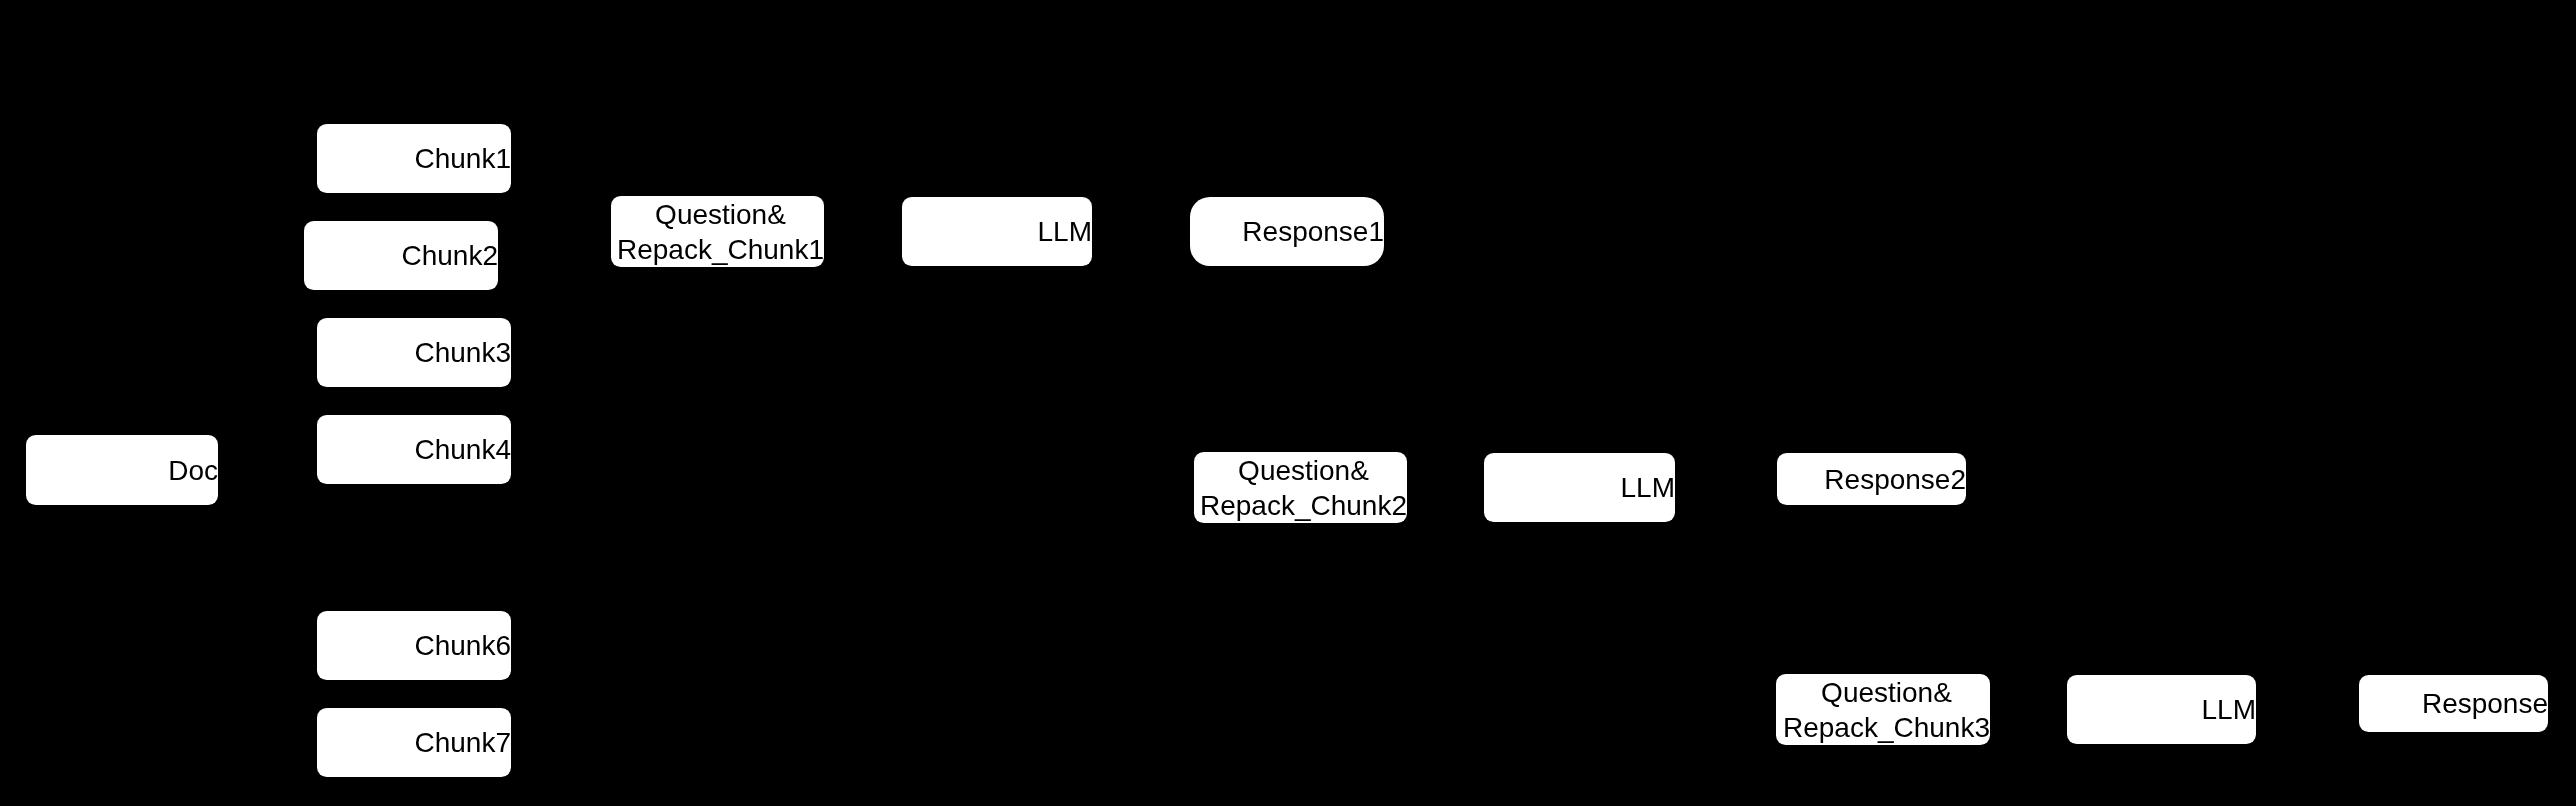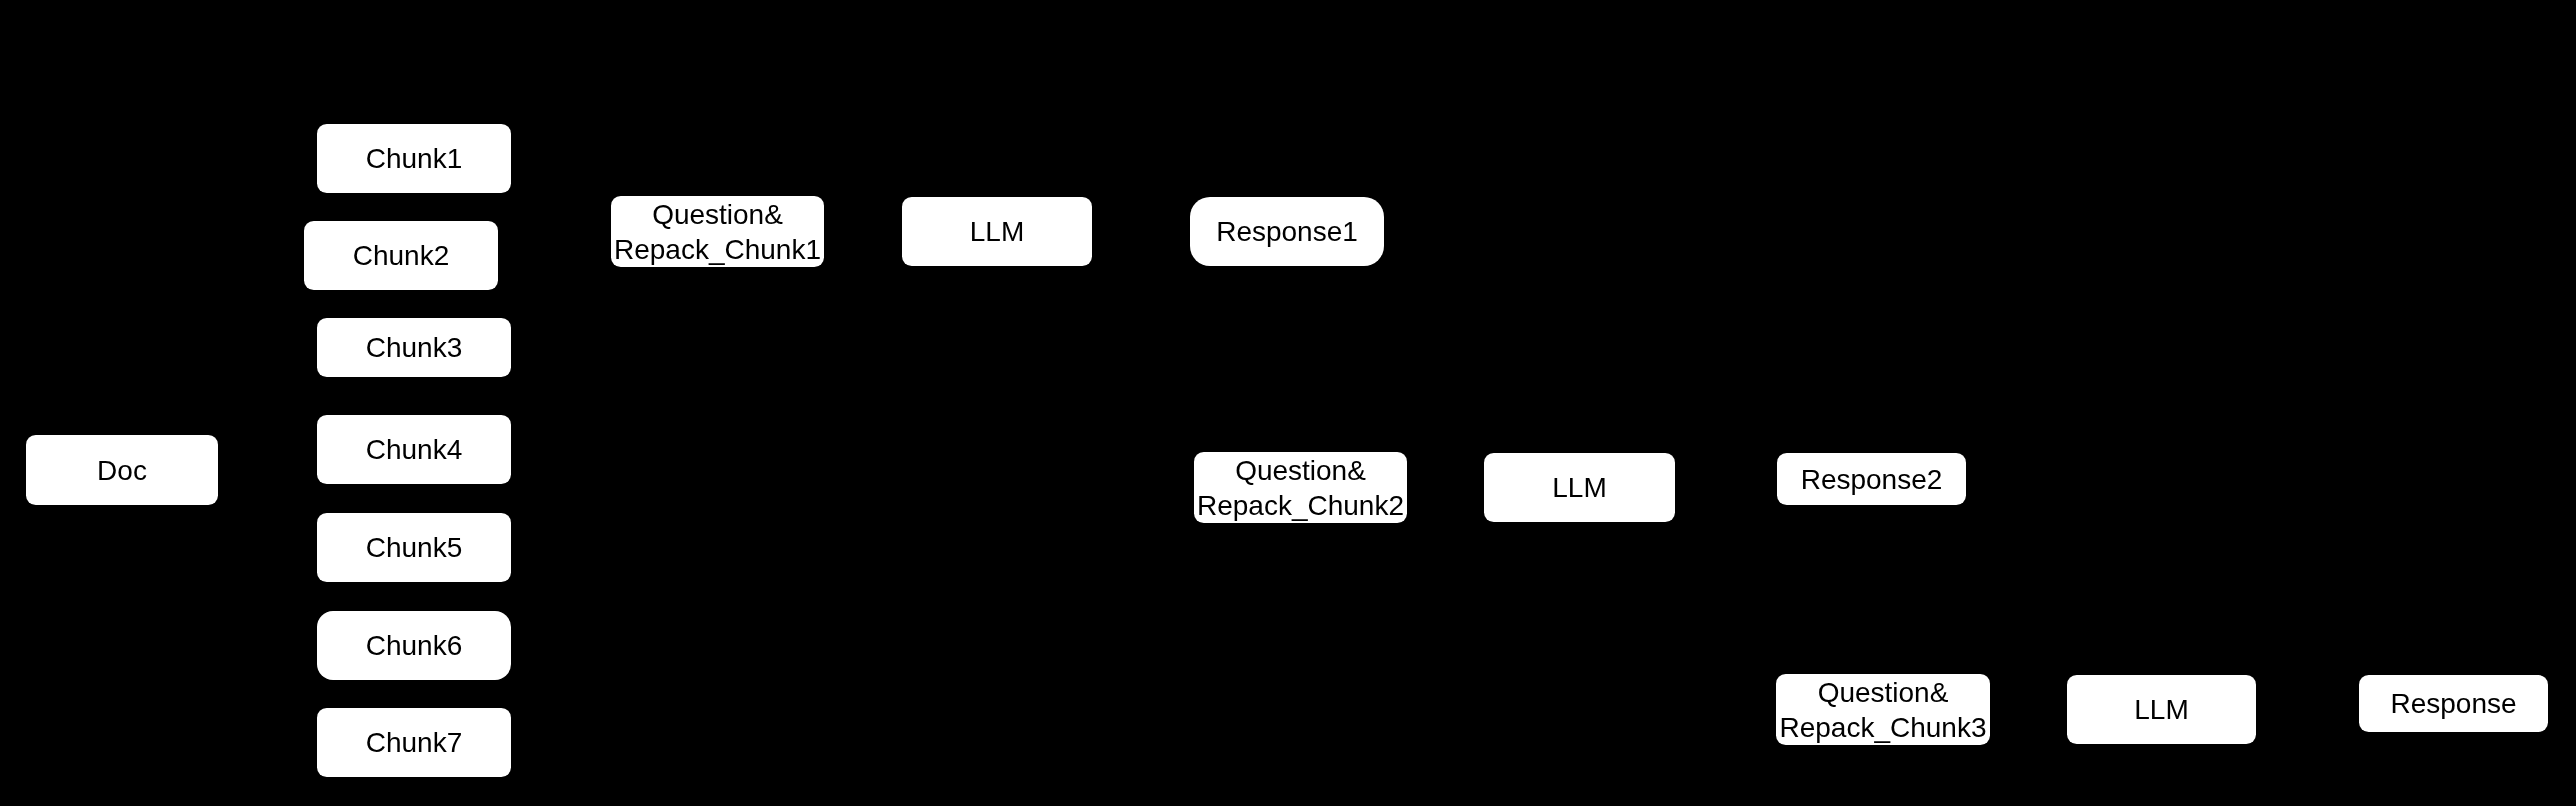--- a/index.html
+++ b/index.html
@@ -15,21 +15,21 @@
     overflow: hidden;
     font-family: "Liberation Sans", sans-serif;
   }
   .node {
     position: absolute;
     background: #ffffff;
     color: #000000;
     border-radius: 9.7px;
     display: flex;
     align-items: center;
-    justify-content: center;
+    justify-content: flex-end;
     text-align: center;
     box-sizing: border-box;
   }
   .node .label {
     font-size: 28px;
     line-height: 35px;
     white-space: pre-line;
     display: block;
   }
 </style>
@@ -43,33 +43,30 @@
   </div>
 
   <div class="node" style="left:317px; top:124px; width:194px; height:69px;">
     <span class="label">Chunk1</span>
   </div>
 
   <div class="node" style="left:304px; top:221px; width:194px; height:69px;">
     <span class="label">Chunk2</span>
   </div>
 
-  <div class="node" style="left:317px; top:318px; width:194px; height:59px;">
+  <div class="node" style="left:317px; top:318px; width:194px; height:69px;">
     <span class="label">Chunk3</span>
   </div>
 
   <div class="node" style="left:317px; top:415px; width:194px; height:69px;">
     <span class="label">Chunk4</span>
   </div>
 
-  <div class="node" style="left:317px; top:513px; width:194px; height:69px;">
-    <span class="label">Chunk5</span>
-  </div>
 
-  <div class="node" style="left:317px; top:611px; width:194px; height:69px;border-radius:16px;">
+  <div class="node" style="left:317px; top:611px; width:194px; height:69px;">
     <span class="label">Chunk6</span>
   </div>
 
   <div class="node" style="left:317px; top:708px; width:194px; height:69px;">
     <span class="label">Chunk7</span>
   </div>
 
   <div class="node" style="left:611px; top:196px; width:213px; height:71px;">
     <span class="label">Question&amp;
 Repack_Chunk1</span>

